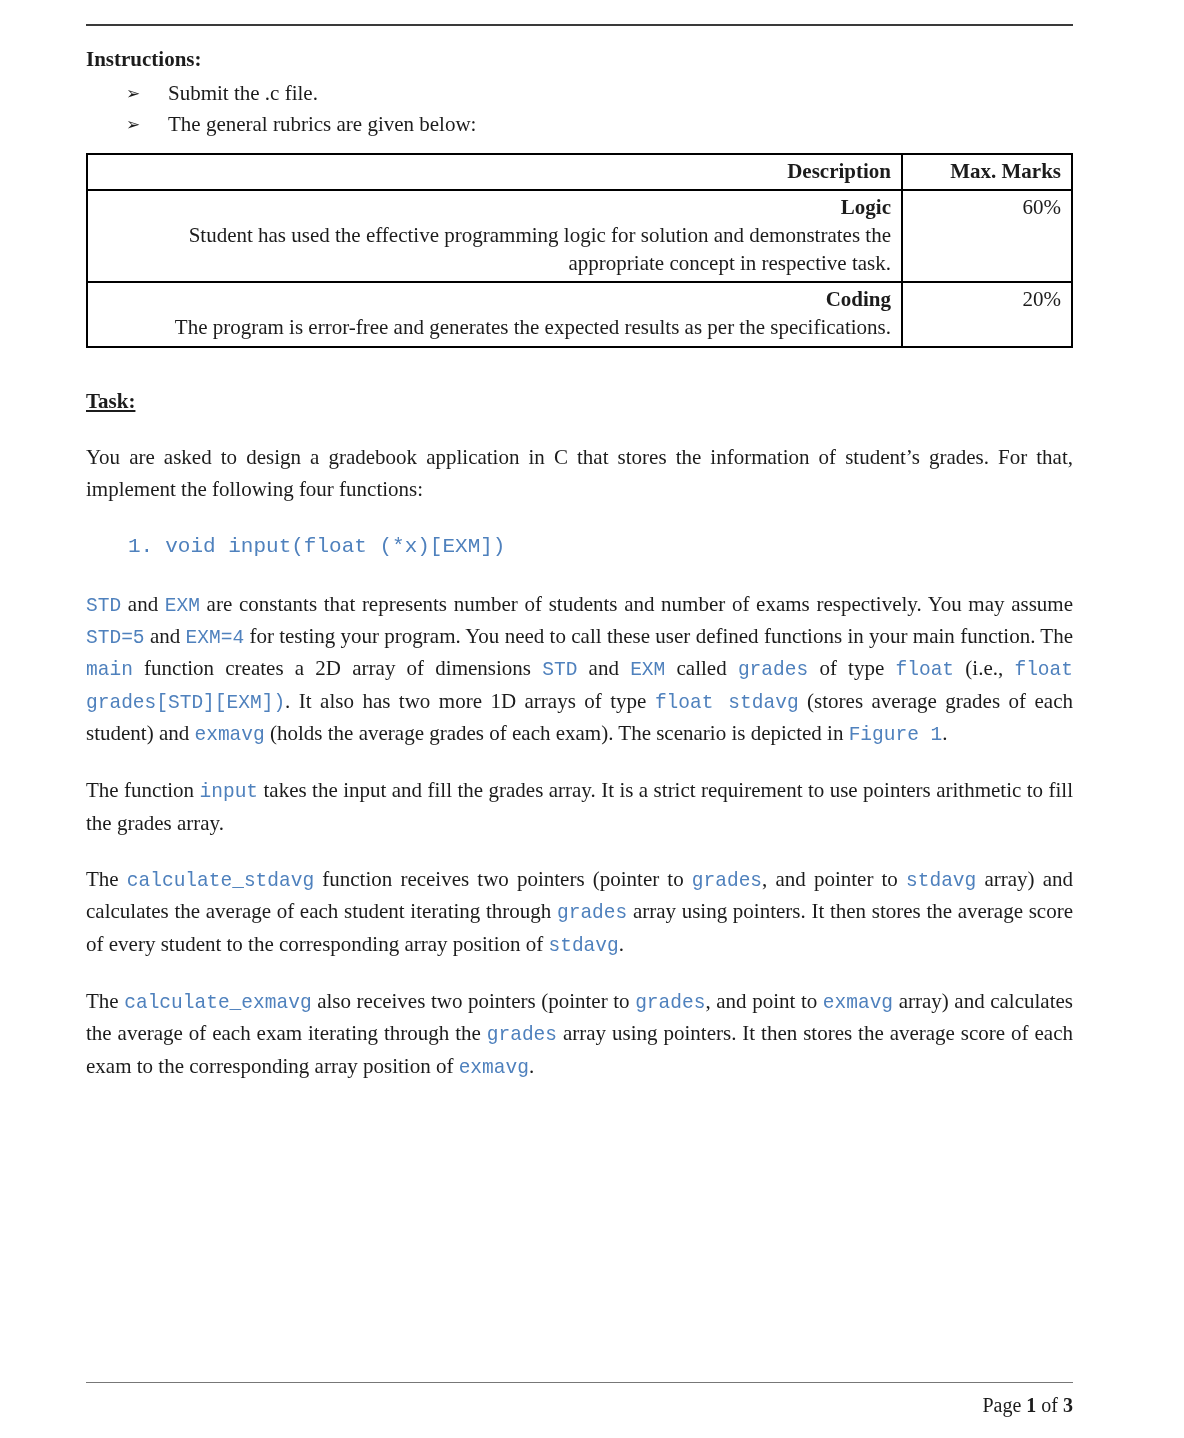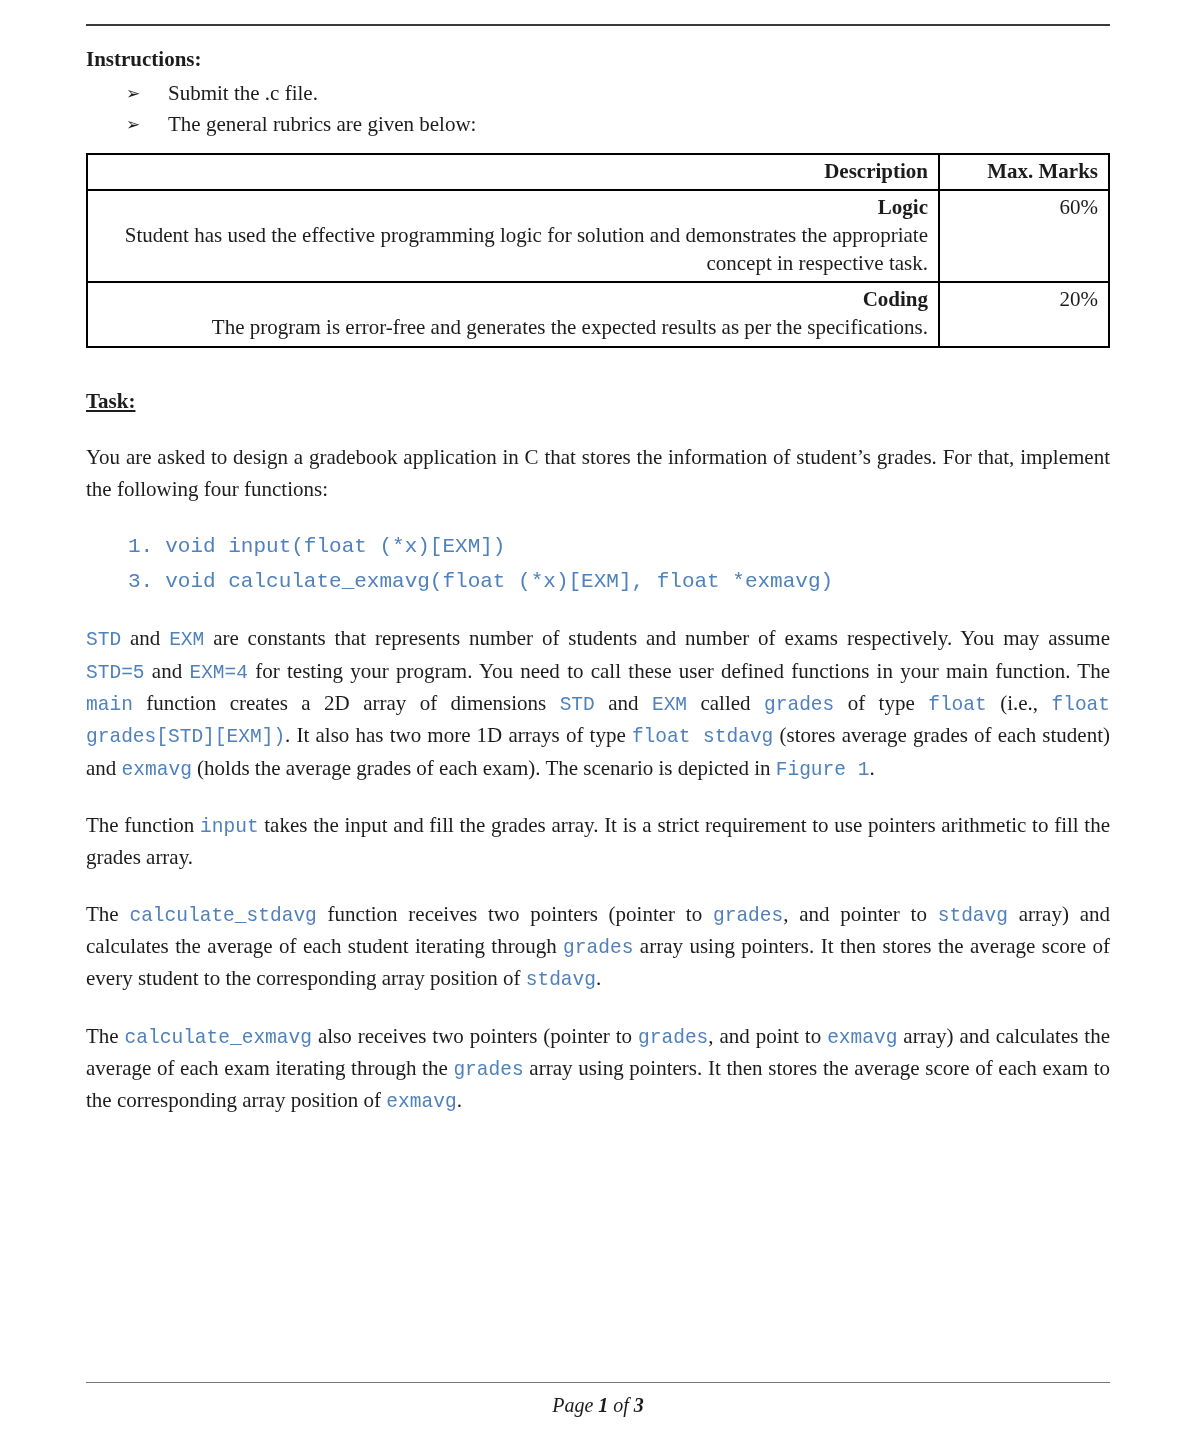--- a/index.html
+++ b/index.html
@@ -1,19 +1,19 @@
 <!DOCTYPE html>
 <html style="--code-color: #4f81bd; --text-color: #1c1c1c;"><head>
 <meta charset="utf-8">
 <style>
   :root{ --code-color:#4f81bd; --text-color:#1c1c1c; }
   html,body{ margin:0; padding:0; background:#ffffff; }
   .page{
     position:relative; width:1184px; height:1438px; box-sizing:border-box;
-    padding:24px 74px 0 86px; display:flex; flex-direction:column;
+    padding:24px 111px 0 86px; display:flex; flex-direction:column;
     font-family:"Liberation Serif","DejaVu Serif",serif;
     font-size:21px; line-height:1.5; color:var(--text-color); overflow:hidden;
   }
   .top-rule{ height:0; border-top:2px solid #3a3a3a; margin-bottom:14px; }
   .doc-heading{ font-weight:bold; margin:4px 0 2px; }
   .bullet-list{ margin:0; }
   .bullet-item{ display:flex; padding-left:40px; }
   .arrow{ width:42px; flex:none; font-family:"DejaVu Sans",sans-serif; font-size:17px; padding-top:3px; }
   .rubric{ width:100%; border-collapse:collapse; margin-top:12px; line-height:1.32; }
   .rubric th,.rubric td{ border:2px solid #000; padding:3px 10px 4px; vertical-align:top; text-align:right; font-size:21px; }
@@ -22,21 +22,21 @@
   .row-title{ font-weight:bold; }
   .task-heading{ margin-top:38px; font-weight:bold; }
   .task-heading .u{ text-decoration:underline; }
   .para{ margin:25px 0 0; text-align:justify; }
   .code{ font-family:"Liberation Mono","DejaVu Sans Mono",monospace; color:var(--code-color); font-size:0.93em; }
   .code-list{ margin:24px 0 0 42px; line-height:1.55; }
   .code-line .code{ font-size:21px; }
   .code-line .num{ margin-right:12px; }
   .footer{ margin-top:auto; }
   .footer-rule{ border-top:1.5px solid #777; }
-  .footer-text{ text-align:center; padding:7px 0 18px; font-size:20px;font-style:italic; }
+  .footer-text{ text-align:right; padding:7px 0 18px; font-size:20px; }
   .b{ font-weight:bold; }
 </style>
 </head>
 <body>
 
 <div class="page">
 
   <div class="top-rule"></div>
 
   <div class="doc-heading">Instructions:</div>
@@ -80,23 +80,20 @@
   <div class="task-heading">
     <span class="u">Task:</span>
   </div>
 
   <div class="para"><span class="run">You are asked to design a gradebook application in C that stores the information of student’s grades. For that, implement the following four functions:</span></div>
 
   <div class="code-list">
     <div class="code-line">
       <span class="code num">1.</span><span class="code">void input(float (*x)[EXM])</span>
     </div>
-    <div class="code-line">
-      <span class="code num">3.</span><span class="code">void calculate_exmavg(float (*x)[EXM], float *exmavg)</span>
-    </div>
   </div>
 
   <div class="para"><span class="code">STD</span><span class="run"> and </span><span class="code">EXM</span><span class="run"> are constants that represents number of students and number of exams respectively. You may assume </span><span class="code">STD=5</span><span class="run"> and </span><span class="code">EXM=4</span><span class="run"> for testing your program. You need to call these user defined functions in your main function. The </span><span class="code">main</span><span class="run"> function creates a 2D array of dimensions </span><span class="code">STD</span><span class="run"> and </span><span class="code">EXM</span><span class="run"> called </span><span class="code">grades</span><span class="run"> of type </span><span class="code">float</span><span class="run"> (i.e., </span><span class="code">float grades[STD][EXM])</span><span class="run">. It also has two more 1D arrays of type </span><span class="code">float stdavg</span><span class="run"> (stores average grades of each student) and </span><span class="code">exmavg</span><span class="run"> (holds the average grades of each exam). The scenario is depicted in </span><span class="code">Figure 1</span><span class="run">.</span></div>
 
   <div class="para"><span class="run">The function </span><span class="code">input</span><span class="run"> takes the input and fill the grades array. It is a strict requirement to use pointers arithmetic to fill the grades array.</span></div>
 
   <div class="para"><span class="run">The </span><span class="code">calculate_stdavg</span><span class="run"> function receives two pointers (pointer to </span><span class="code">grades</span><span class="run">, and pointer to </span><span class="code">stdavg</span><span class="run"> array) and calculates the average of each student iterating through </span><span class="code">grades</span><span class="run"> array using pointers. It then stores the average score of every student to the corresponding array position of </span><span class="code">stdavg</span><span class="run">.</span></div>
 
   <div class="para"><span class="run">The </span><span class="code">calculate_exmavg</span><span class="run"> also receives two pointers (pointer to </span><span class="code">grades</span><span class="run">, and point to </span><span class="code">exmavg</span><span class="run"> array) and calculates the average of each exam iterating through the </span><span class="code">grades</span><span class="run"> array using pointers. It then stores the average score of each exam to the corresponding array position of </span><span class="code">exmavg</span><span class="run">.</span></div>
 

